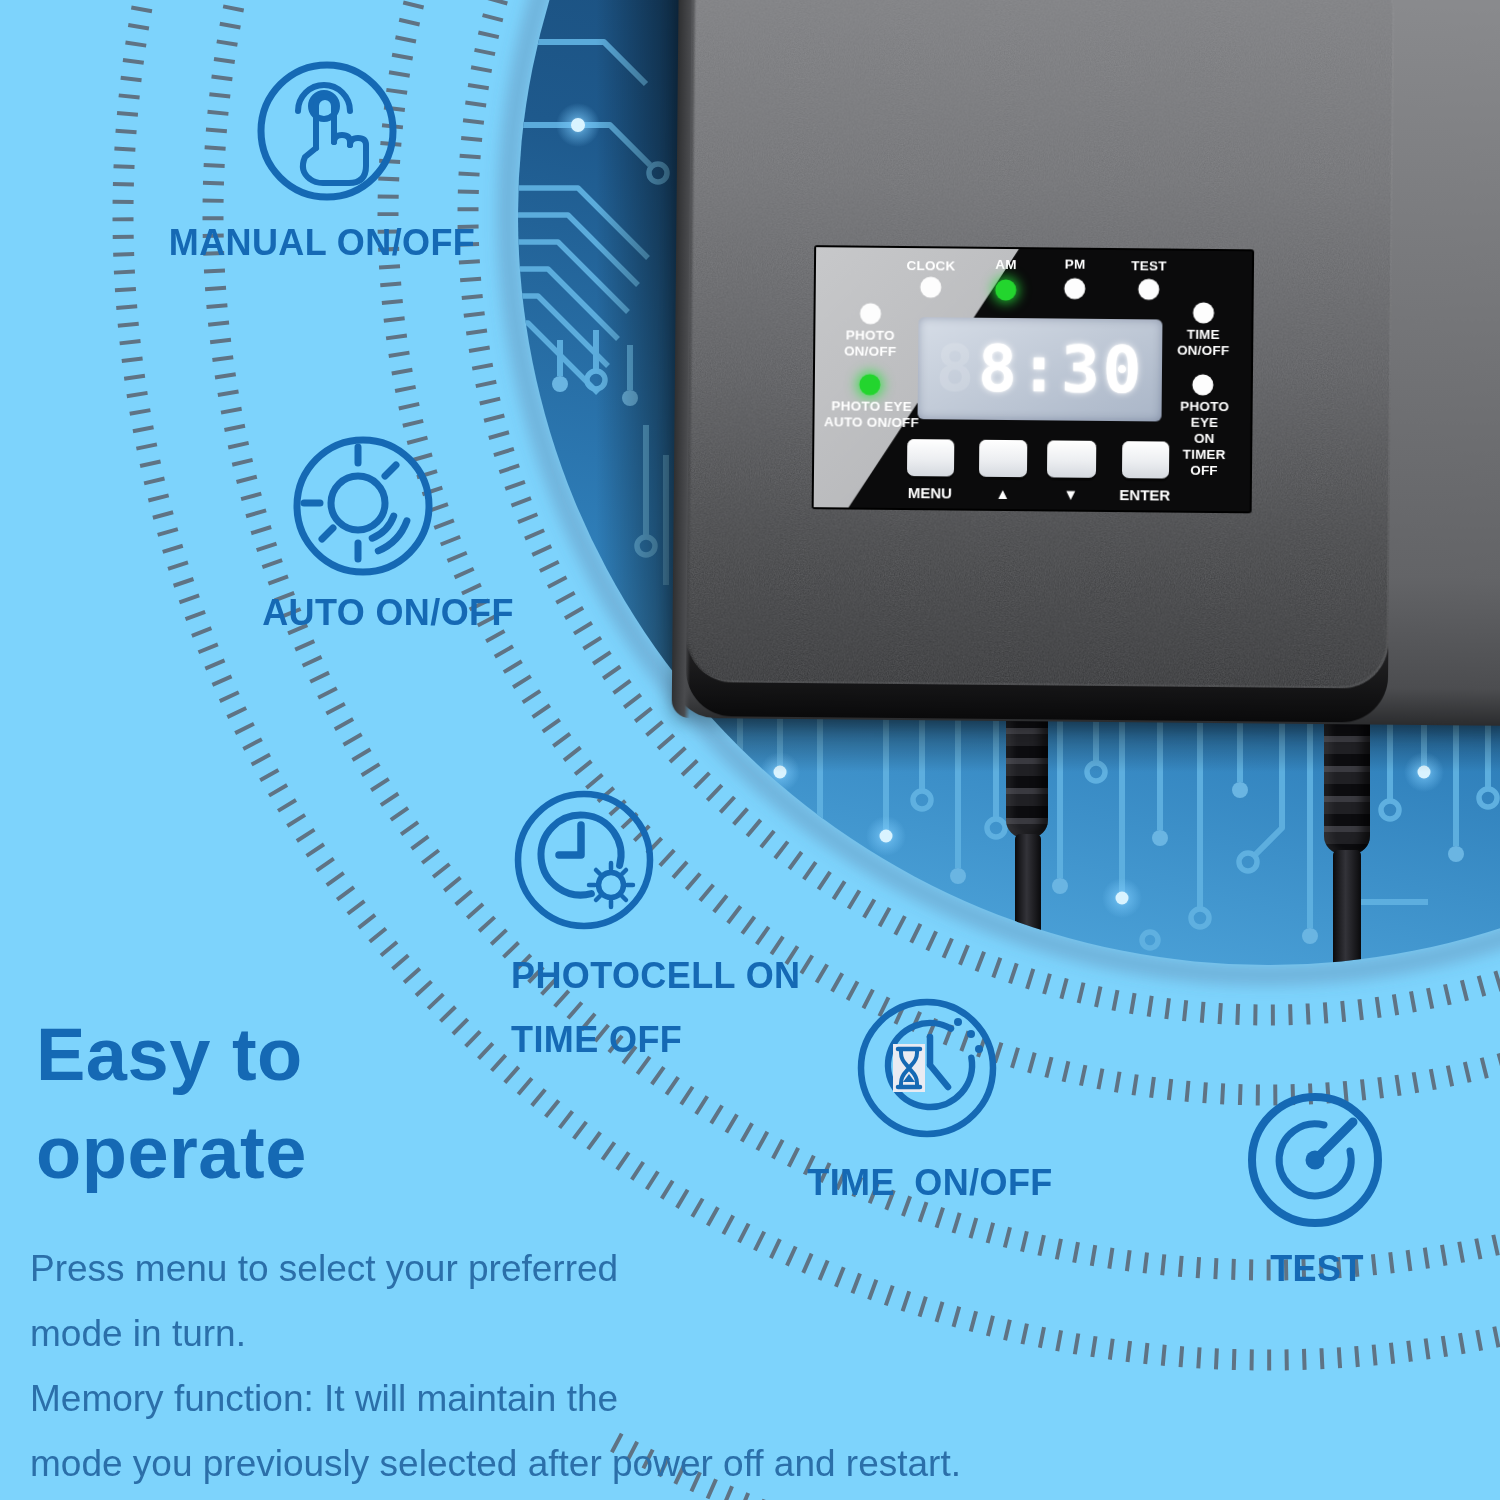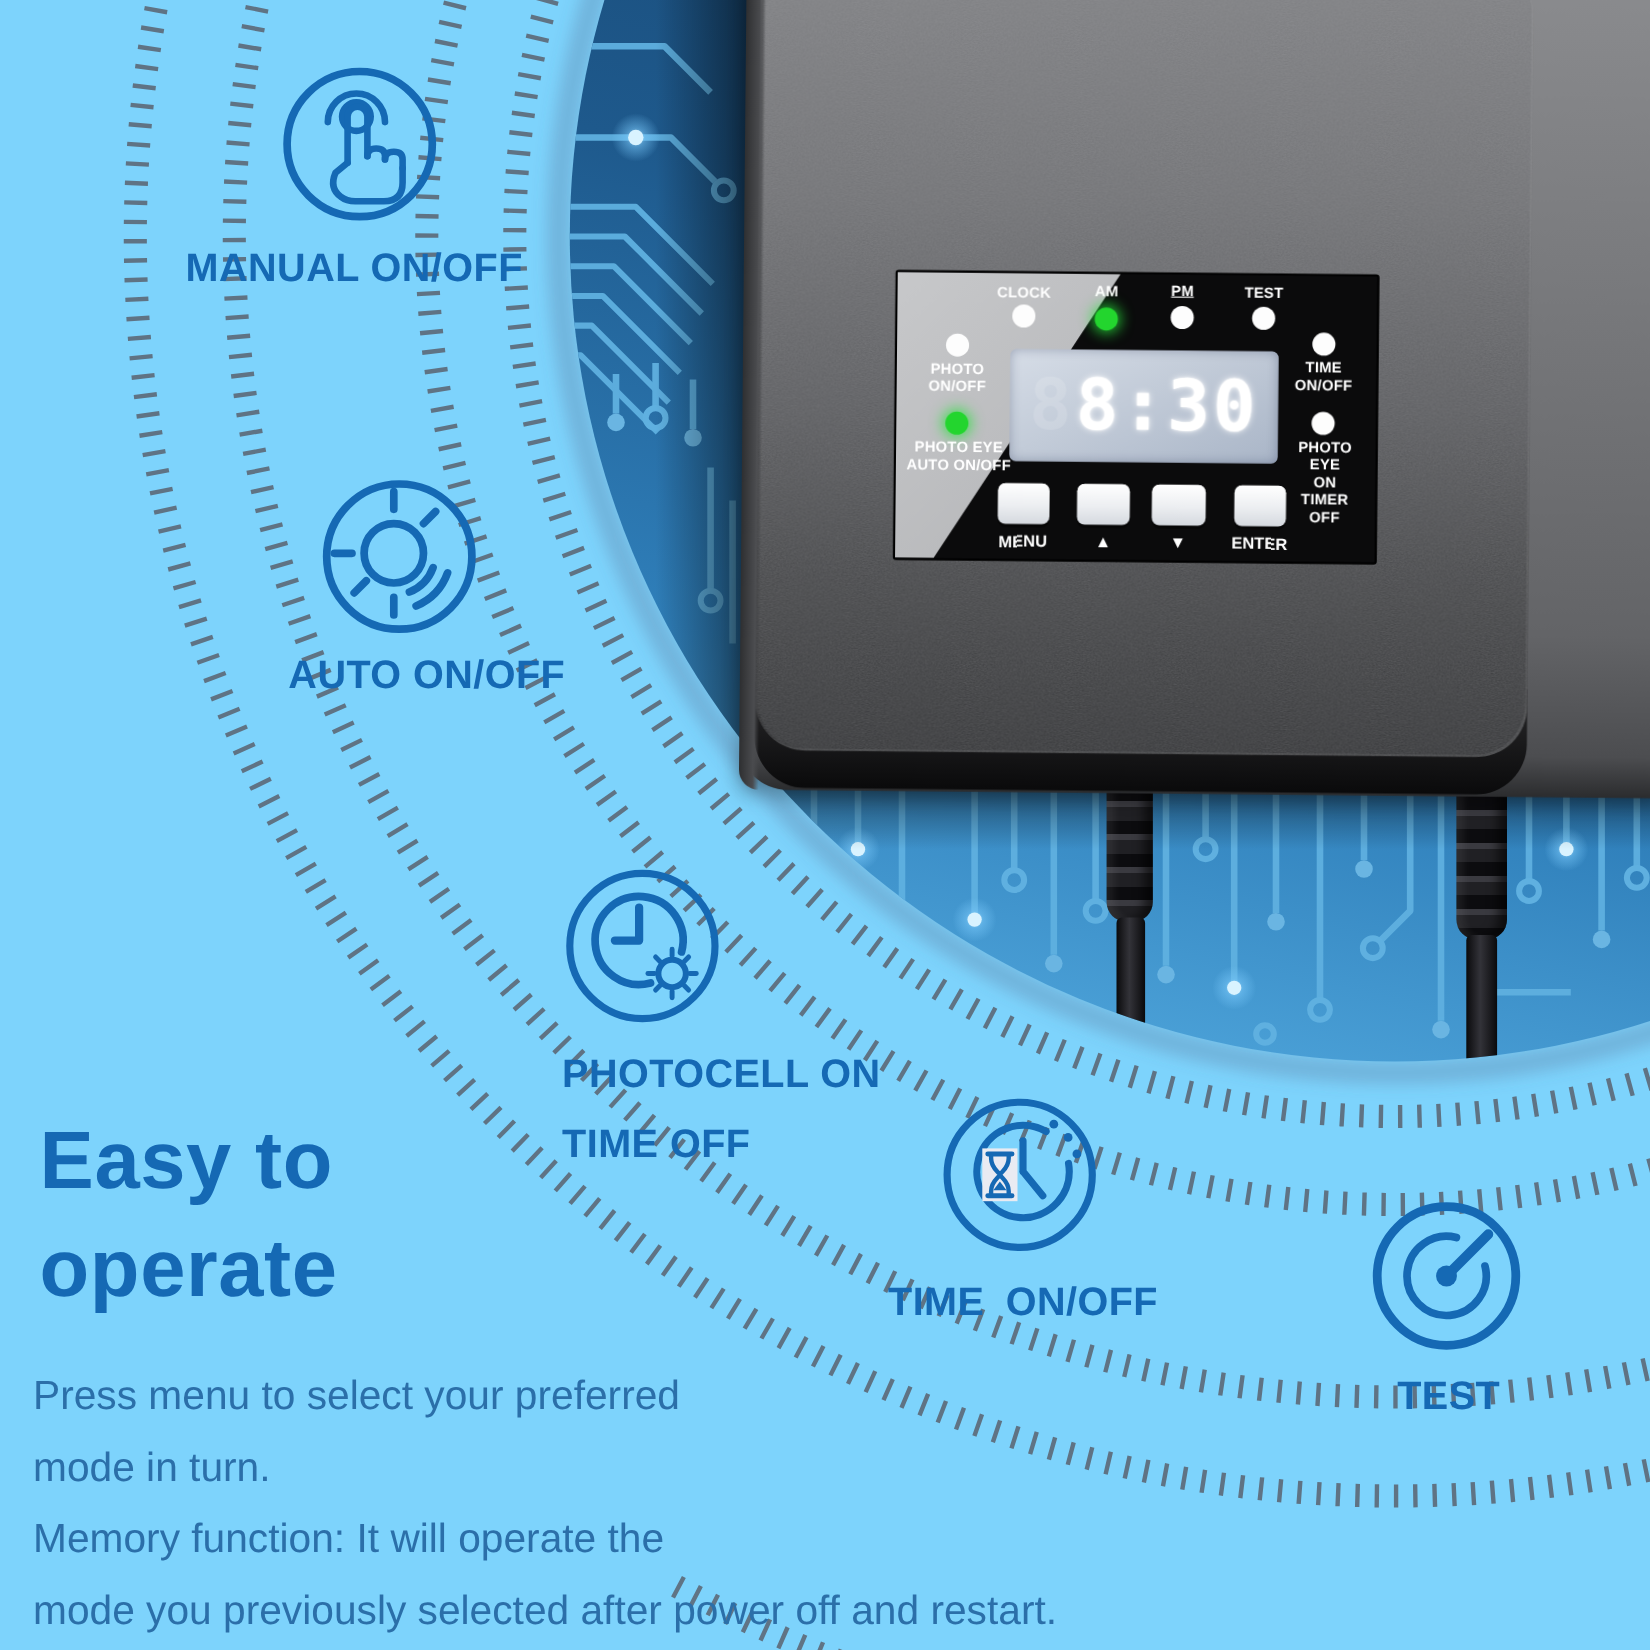--- a/index.html
+++ b/index.html
@@ -218,21 +218,21 @@
     </div>
     <div class="case-left-edge"></div>
 
     <div id="sticker">
       <div id="sticker-gray"></div>
 
       <div class="ind-label" style="left:115px;top:10px;">CLOCK</div>
       <div style="left:115px;top:39px;" class="ind-dot"></div>
       <div class="ind-label" style="left:190px;top:8px;">AM</div>
       <div style="left:190px;top:41px;" class="ind-dot lit"></div>
-      <div class="ind-label" style="left:259px;top:7px;text-decoration:underline;">PM</div>
+      <div class="ind-label" style="left:259px;top:7px;">PM</div>
       <div style="left:259px;top:39px;" class="ind-dot"></div>
       <div class="ind-label" style="left:333px;top:8px;">TEST</div>
       <div style="left:333px;top:39px;" class="ind-dot"></div>
 
       <div style="left:55px;top:66px;" class="ind-dot"></div>
       <div class="ind-label" style="left:55px;top:80px;color:#fff;">PHOTO
 ON/OFF</div>
       <div style="left:55px;top:137px;" class="ind-dot lit"></div>
       <div class="ind-label" style="left:57px;top:151px;">PHOTO EYE
 AUTO ON/OFF</div>
@@ -310,17 +310,17 @@
     <path d="M75,75 L113,37" stroke-width="9"></path>
     <circle cx="75" cy="75" r="9.5" fill="#1569b4" stroke="none"></circle>
   </svg>
   <div class="overlay-ui feat-label centered" style="left:1317px;top:1248px;">TEST</div>
 
   <div id="headline" class="overlay-ui">Easy to
 operate</div>
   <div id="paragraph" class="overlay-ui">
     <div>Press menu to select your preferred</div>
     <div>mode in turn.</div>
-    <div>Memory function: It will operate the</div>
+    <div>Memory function: It will maintain the</div>
     <div>mode you previously selected after power off and restart.</div>
   </div>
 
 </div>
 
 </body></html>

